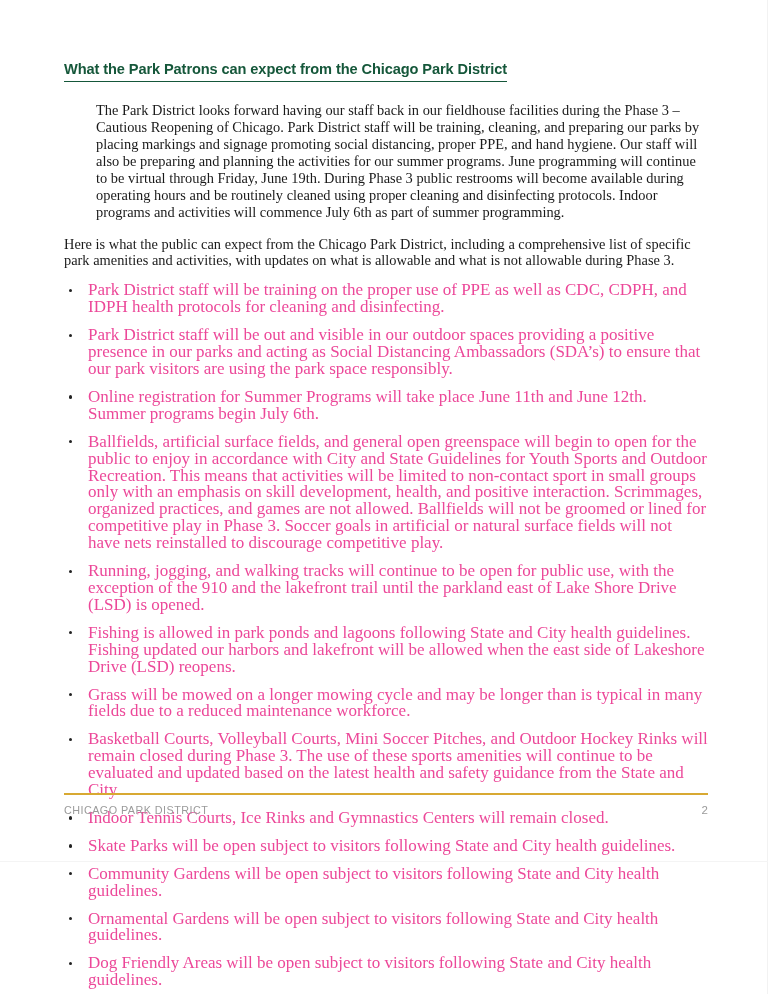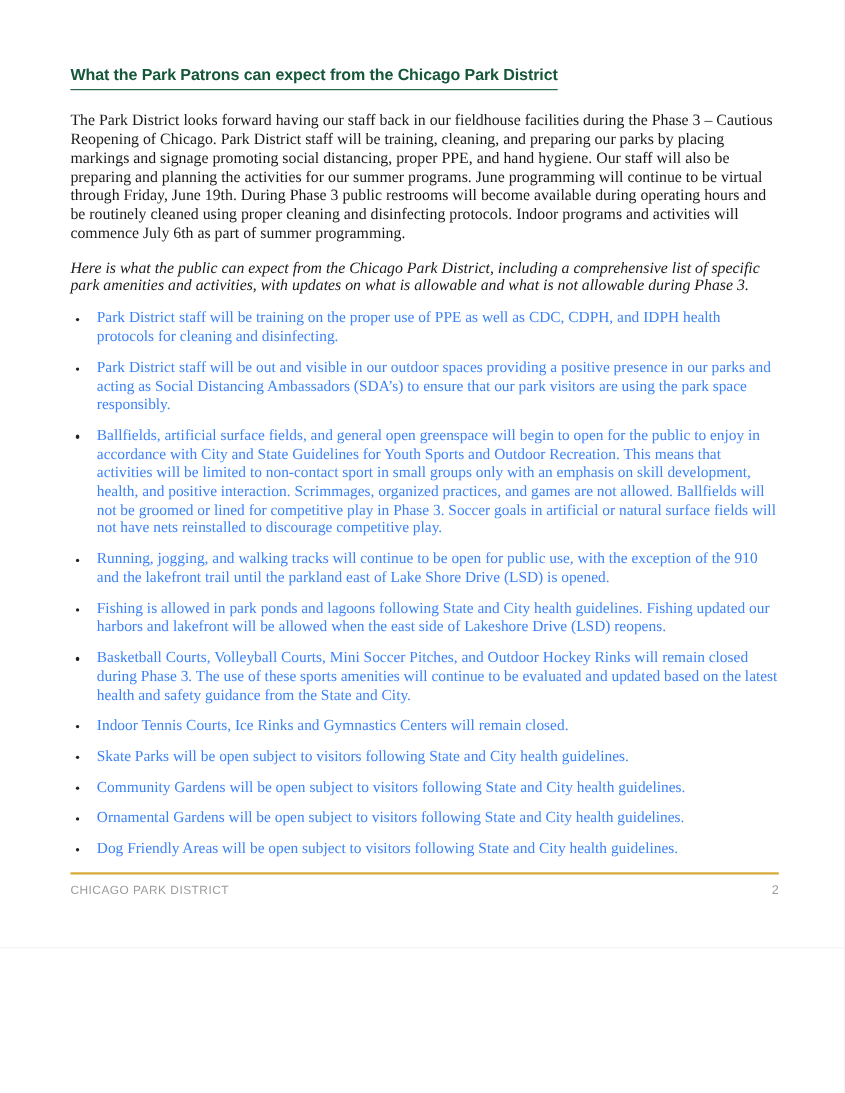--- a/index.html
+++ b/index.html
@@ -66,35 +66,35 @@
   }
 
   
   .para {
     font-size: 14.4px;
     line-height: 16.9px;
     margin: 0;
     text-align: left;
     color: #1a1a1a;
   }
-  .para-1 { margin-top: 20px; }
-  .para-2 { margin-top: 15px; font-style: italic; }
+  .para-1 { margin-top: 20px; margin-left: 32px; }
+  .para-2 { margin-top: 15px; }
 
   
   .bullet-list {
     list-style: none;
     margin: 13px 0 0 0;
     padding: 0;
   }
   .bullet-item {
     position: relative;
     padding-left: 24px;
-    font-size: 14px;
+    font-size: 17px;
     line-height: 16.9px;
-    color: #3b82f6;
+    color: #ec4899;
     margin-bottom: 6.5px;
     margin-top: 11px;
   }
   .bullet-item .bullet-glyph {
     position: absolute;
     left: 5px;
     top: 6.5px;
     width: 3.2px;
     height: 3.2px;
     background: #222222;
@@ -156,36 +156,44 @@
       <li class="bullet-item">
         <span class="bullet-glyph"></span>
         <span class="bullet-text">Park District staff will be training on the proper use of PPE as well as CDC, CDPH, and IDPH health protocols for cleaning and disinfecting.</span>
       </li>
 
       <li class="bullet-item">
         <span class="bullet-glyph"></span>
         <span class="bullet-text">Park District staff will be out and visible in our outdoor spaces providing a positive presence in our parks and acting as Social Distancing Ambassadors (SDA’s) to ensure that our park visitors are using the park space responsibly.</span>
       </li>
 
+      <li class="bullet-item">
+        <span class="bullet-glyph"></span>
+        <span class="bullet-text">Online registration for Summer Programs will take place June 11th and June 12th.   Summer programs begin July 6th.</span>
+      </li>
 
       <li class="bullet-item">
         <span class="bullet-glyph"></span>
         <span class="bullet-text">Ballfields, artificial surface fields, and general open greenspace will begin to open for the public to enjoy in accordance with City and State Guidelines for Youth Sports and Outdoor Recreation.  This means that activities will be limited to non-contact sport in small groups only with an emphasis on skill development, health, and positive interaction.  Scrimmages, organized practices, and games are not allowed.  Ballfields will not be groomed or lined for competitive play in Phase 3.  Soccer goals in artificial or natural surface fields will not have nets reinstalled to discourage competitive play.</span>
       </li>
 
       <li class="bullet-item">
         <span class="bullet-glyph"></span>
         <span class="bullet-text">Running, jogging, and walking tracks will continue to be open for public use, with the exception of the 910 and the lakefront trail until the parkland east of Lake Shore Drive (LSD) is opened.</span>
       </li>
 
       <li class="bullet-item">
         <span class="bullet-glyph"></span>
         <span class="bullet-text">Fishing is allowed in park ponds and lagoons following State and City health guidelines.  Fishing updated our harbors and lakefront will be allowed when the east side of Lakeshore Drive (LSD) reopens.</span>
       </li>
 
+      <li class="bullet-item">
+        <span class="bullet-glyph"></span>
+        <span class="bullet-text">Grass will be mowed on a longer mowing cycle and may be longer than is typical in many fields due to a reduced maintenance workforce.</span>
+      </li>
 
       <li class="bullet-item">
         <span class="bullet-glyph"></span>
         <span class="bullet-text">Basketball Courts, Volleyball Courts, Mini Soccer Pitches, and Outdoor Hockey Rinks will remain closed during Phase 3. The use of these sports amenities will continue to be evaluated and updated based on the latest health and safety guidance from the State and City.</span>
       </li>
 
 
       <li class="bullet-item">
         <span class="bullet-glyph"></span>
         <span class="bullet-text">Indoor Tennis Courts, Ice Rinks and Gymnastics Centers will remain closed.</span>

